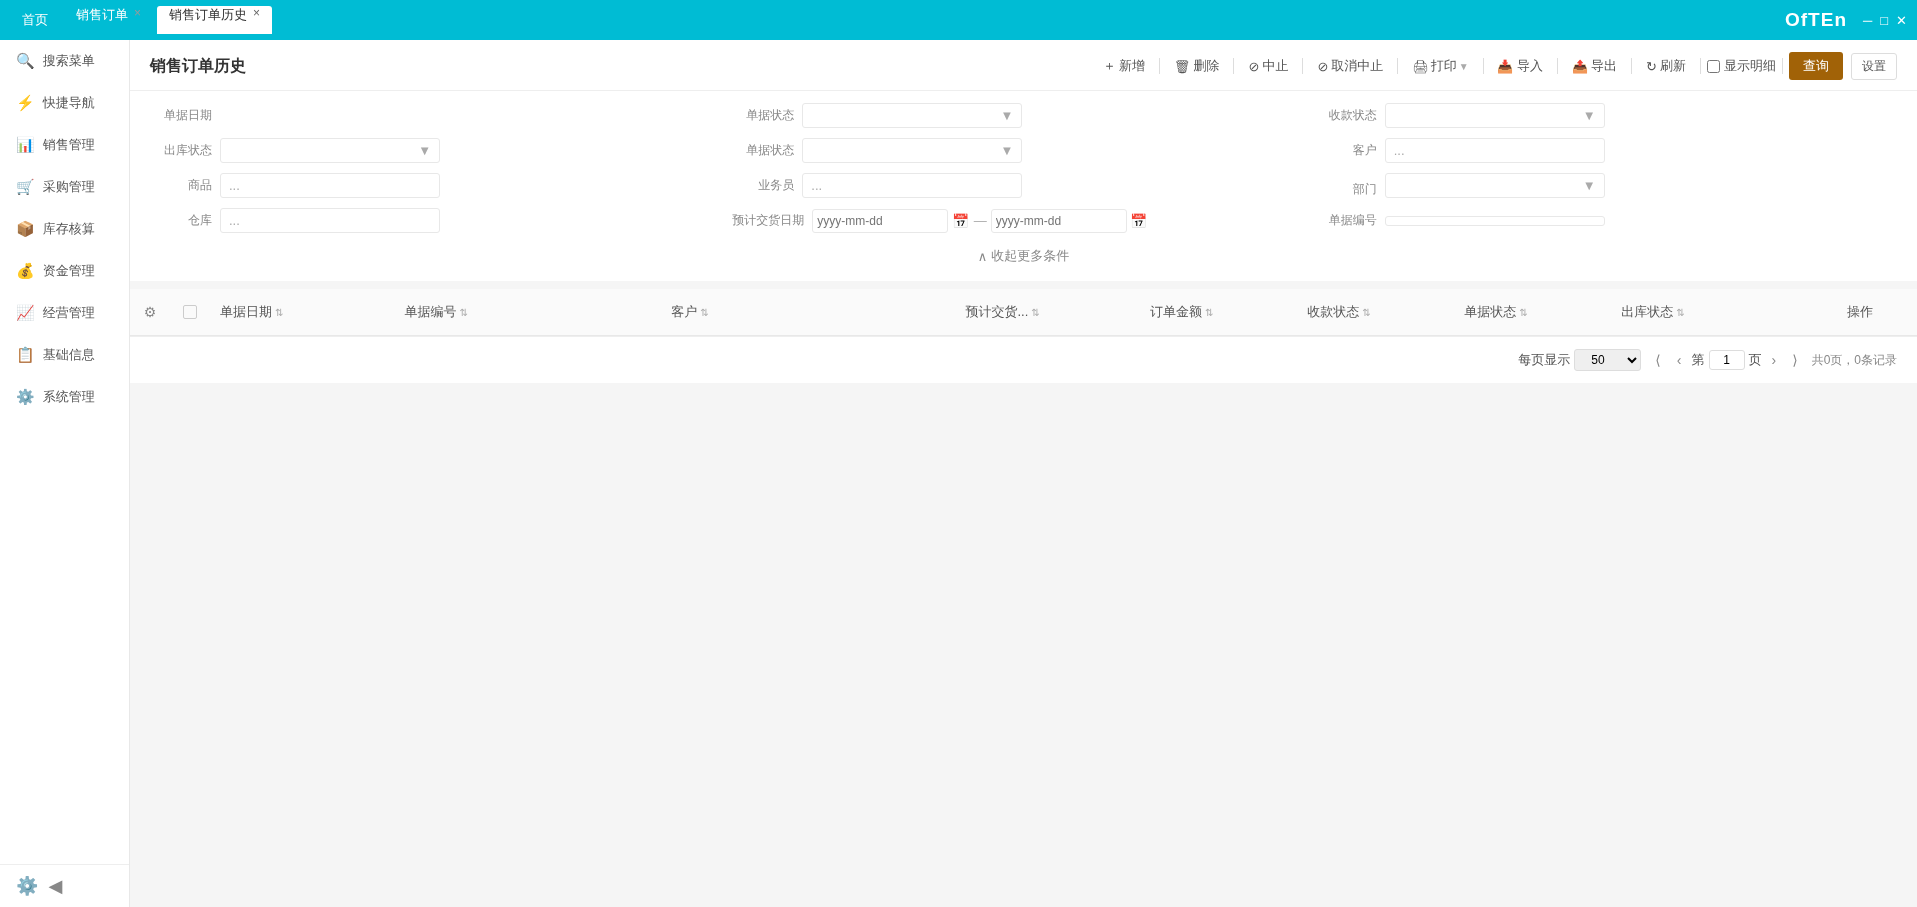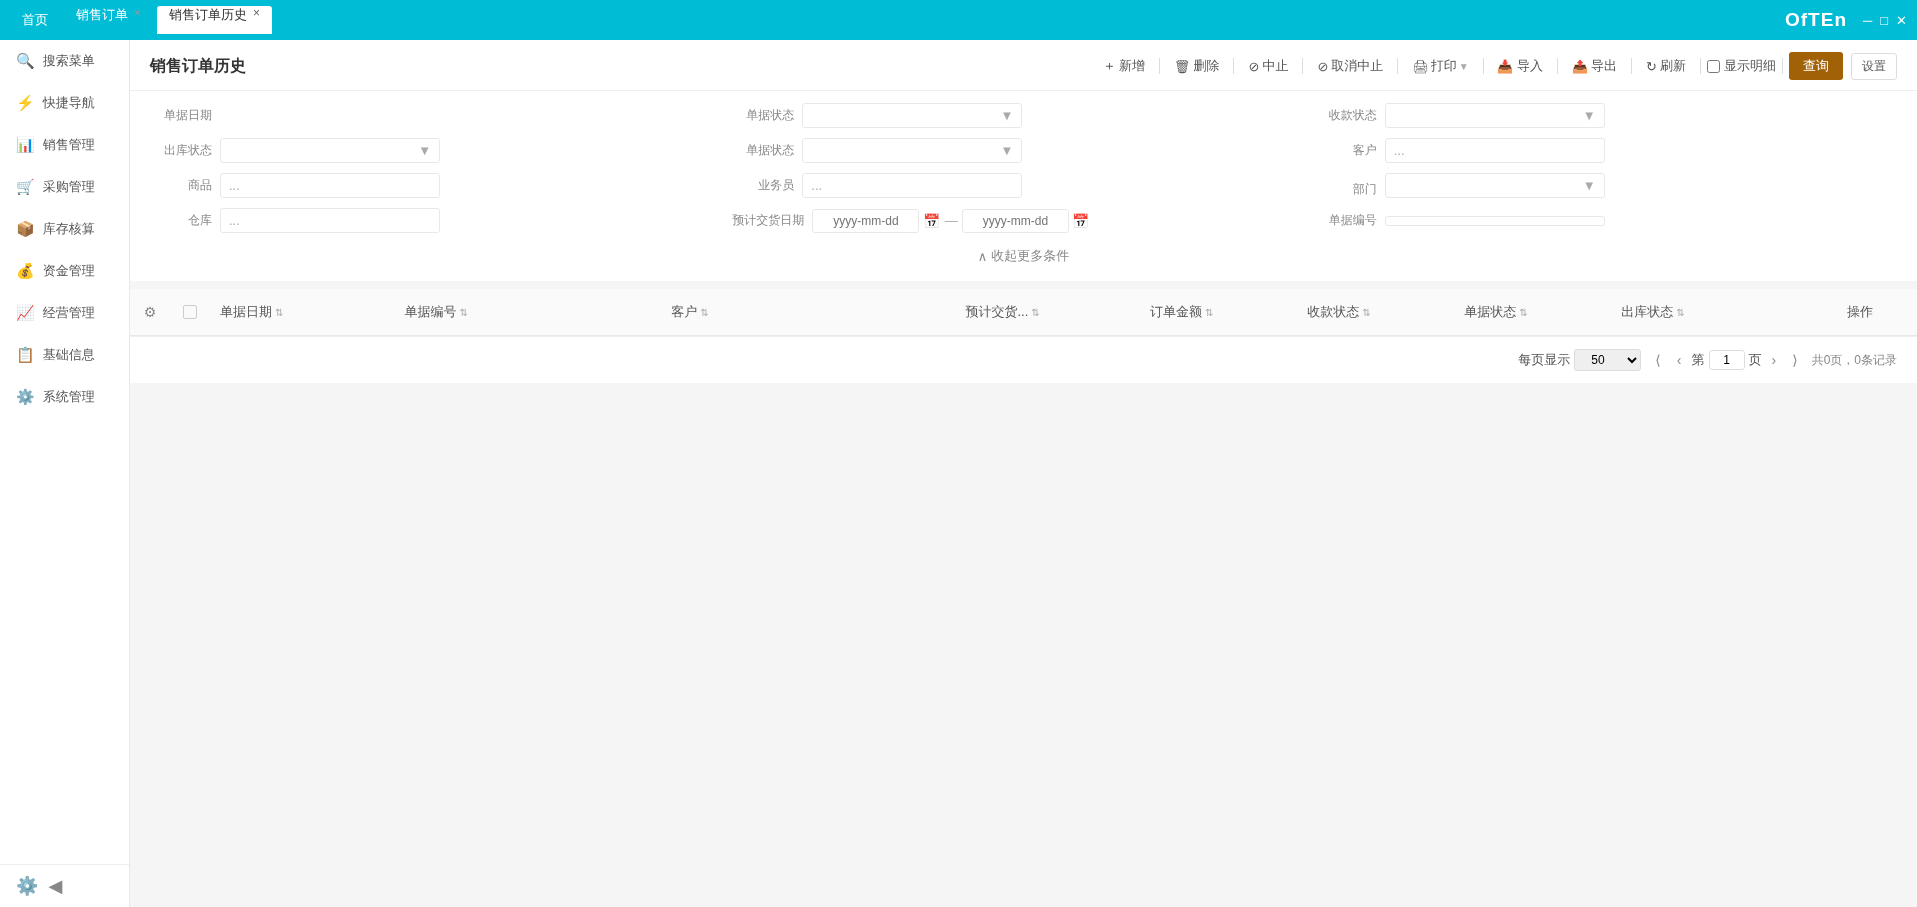--- a/index.html
+++ b/index.html
@@ -44,21 +44,21 @@
     .filter-row { display: flex; align-items: center; margin-bottom: 10px; gap: 0; }
     .filter-label { color: #888; font-size: 12px; min-width: 70px; text-align: right; padding-right: 8px; flex-shrink: 0; }
     .date-quick-btns { display: flex; align-items: center; gap: 4px; }
     .date-quick-btn { font-size: 12px; color: #555; cursor: pointer; padding: 2px 4px; }
     .date-quick-btn.active { background: #ff6600; color: #fff; border-radius: 10px; padding: 2px 8px; }
     .date-range-text { font-size: 12px; color: #999; margin-top: 2px; }
     .filter-select { display: flex; align-items: center; border: 1px solid #e8e8e8; border-radius: 3px; padding: 4px 8px; min-width: 200px; cursor: pointer; background: #fff; gap: 4px; }
     .filter-select .arrow { margin-left: auto; color: #aaa; }
     .filter-input { border: 1px solid #e8e8e8; border-radius: 3px; padding: 4px 8px; min-width: 200px; color: #ccc; font-size: 12px; cursor: pointer; background: #fff; }
     .date-input-wrap { display: flex; align-items: center; gap: 4px; }
-    .date-input { border: 1px solid #e8e8e8; border-radius: 3px; padding: 4px 20px; width: 107px; color: #ccc; font-size: 12px; }
+    .date-input { border: 1px solid #e8e8e8; border-radius: 3px; padding: 4px 4px; width: 136px; color: #ccc; font-size: 12px; }
     .date-sep { color: #aaa; }
     .cal-icon { color: #aaa; font-size: 14px; cursor: pointer; }
     .collapse-row { display: flex; justify-content: center; padding: 4px 0; }
 
     
     .table-area { background: #fff; margin: 8px 0 0 0; }
     .table-header { display: flex; align-items: center; background: #fafafa; border-bottom: 1px solid #e8e8e8; padding: 8px 0; }
     .th { font-size: 12px; color: #555; padding: 6px 10px; display: flex; align-items: center; gap: 3px; flex-shrink: 0; }
     .th.sortable { cursor: pointer; }
     .th-sort { color: #aaa; font-size: 10px; }

